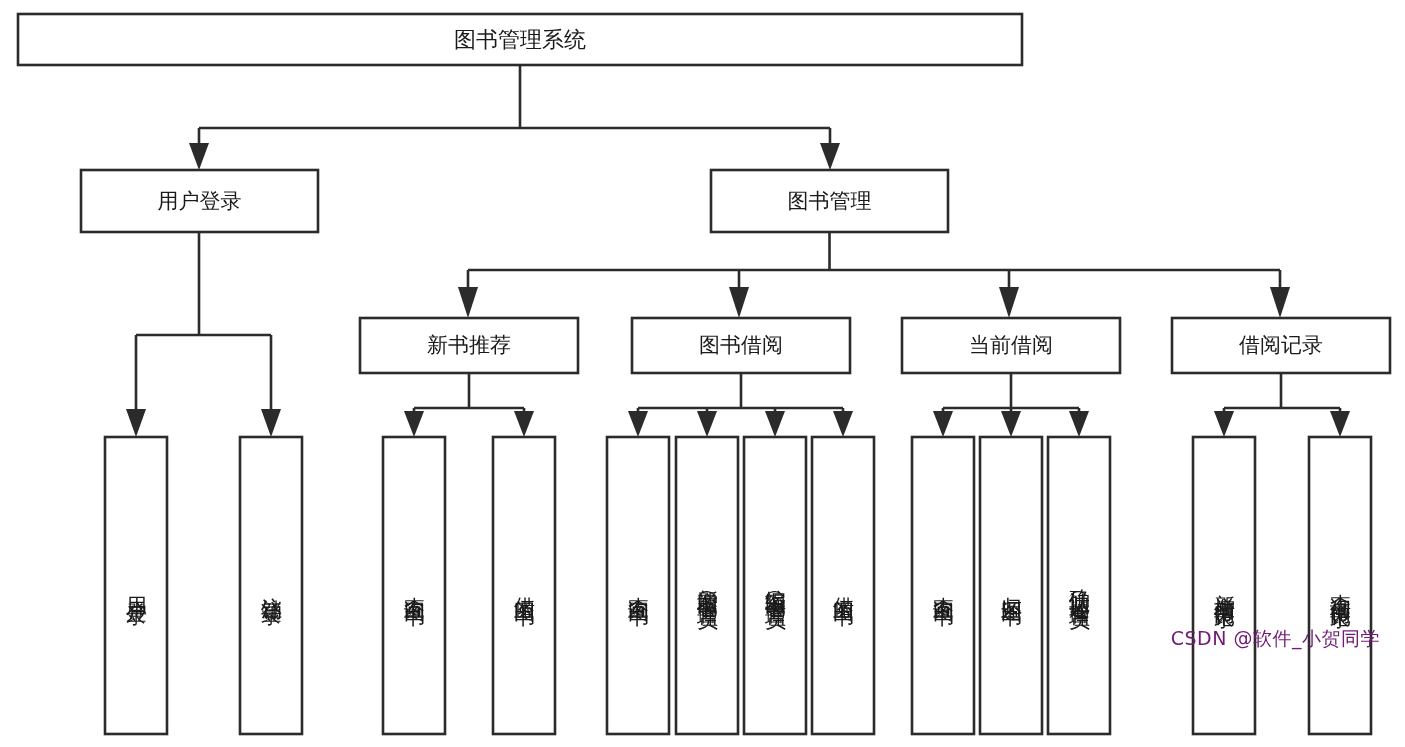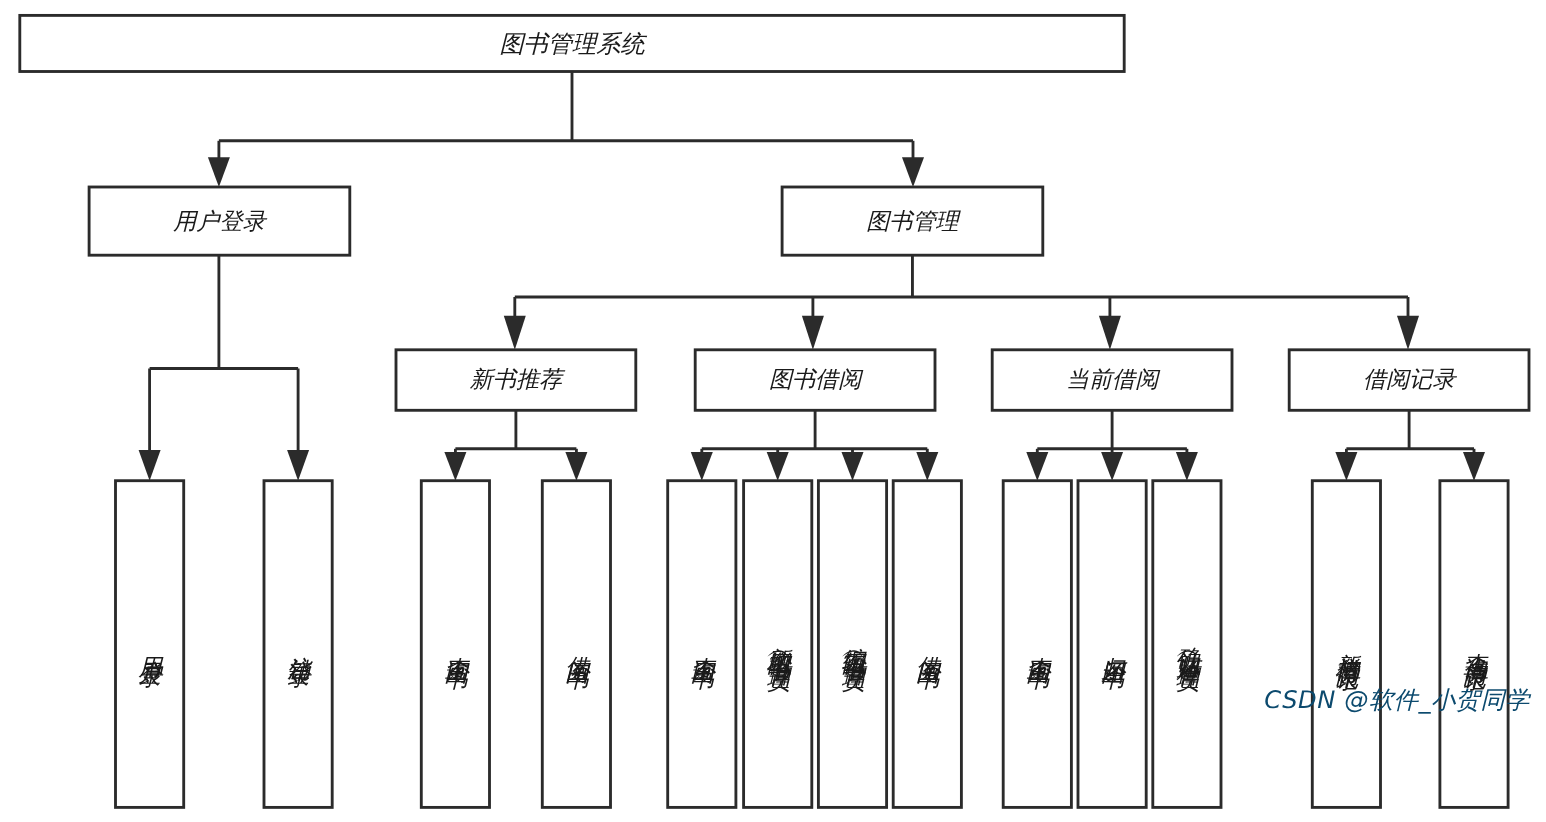--- a/index.html
+++ b/index.html
@@ -11,21 +11,20 @@
   body {
     width: 1405px;
     height: 747px;
     font-family: "DejaVu Sans", "Liberation Sans", sans-serif;
     overflow: hidden;
   }
   #diagram-root {
     position: relative;
     width: 1405px;
     height: 658px;
-    font-style: italic;
   }
   svg#tree-svg {
     position: absolute;
     top: 0;
     left: 0;
     width: 1405px;
     height: 747px;
     display: block;
   }
   .node-rect {
@@ -67,25 +66,25 @@
     color: #1a1a1a;
     letter-spacing: 3px;
     white-space: nowrap;
     display: flex;
     align-items: center;
     justify-content: center;
     pointer-events: none;
   }
   #watermark {
     position: absolute;
-    right: 14px;
+    right: 25px;
     bottom: 6px;
     font-family: "DejaVu Sans", "Liberation Sans", sans-serif;
-    font-size: 22px;
-    color: #0c4a6e;
+    font-size: 19px;
+    color: #701a75;
     letter-spacing: 0.5px;
     white-space: nowrap;
   }
 </style>
 </head>
 <body>
 
 <div id="diagram-root">
 
   <svg id="tree-svg" viewBox="0 0 1405 747" xmlns="http://www.w3.org/2000/svg">

